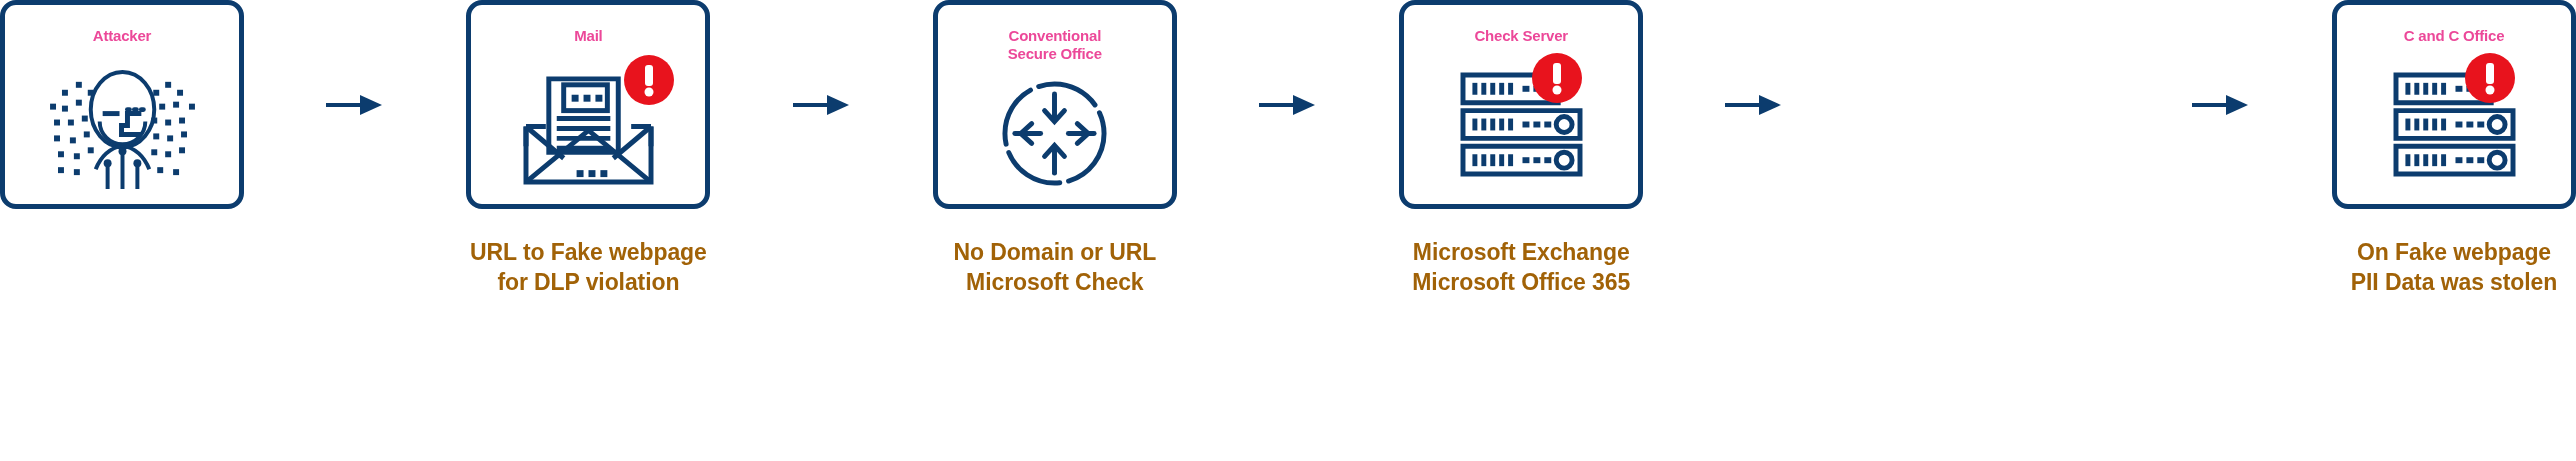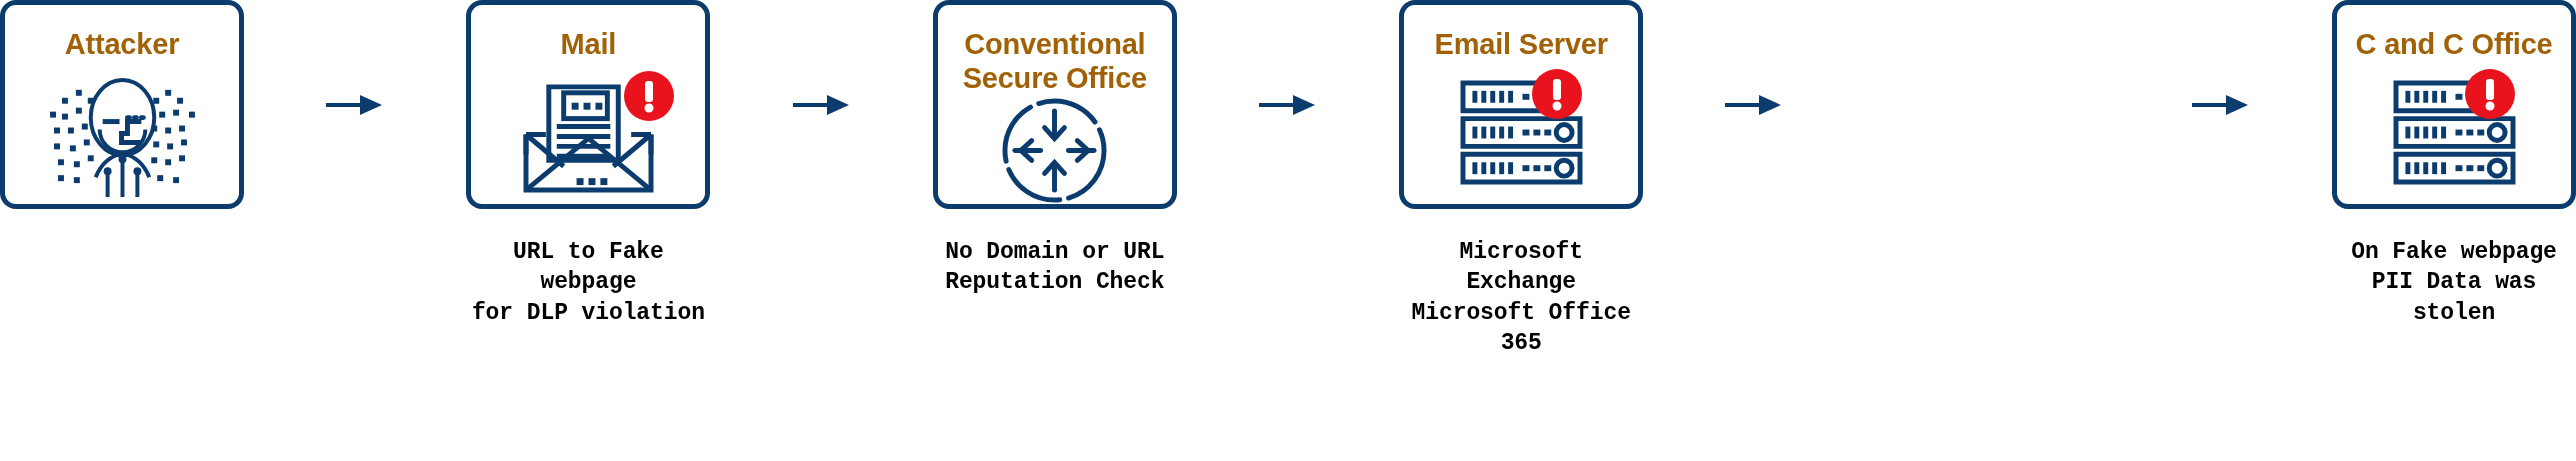--- a/index.html
+++ b/index.html
@@ -32,47 +32,46 @@
     box-sizing:border-box;
     border:5px solid #0c3c6e;
     border-radius:16px;
     background:#ffffff;
     display:flex;
     flex-direction:column;
     align-items:center;
   }
   .card-title{
     margin-top:22px;
-    font-size:29px;
+    font-size:15px;
     font-weight:600;
     line-height:1.18;
-    color:#a16207;
+    color:#ec4899;
     text-align:center;
     letter-spacing:-0.2px;
     white-space:pre-line;
   }
   .icon-wrap{
     flex:1 1 auto;
     width:100%;
     display:flex;
     align-items:center;
     justify-content:center;
     position:relative;
   }
   .icon-wrap svg{display:block;}
   .caption{
     margin-top:28px;
     font-size:23px;
     font-weight:700;
     line-height:1.32;
-    color:#000000;
+    color:#a16207;
     text-align:center;
     white-space:pre-line;
     letter-spacing:-0.1px;
-    font-family:Liberation Mono, monospace;
   }
   .caption.empty{visibility:hidden;}
   .connector{
     flex:1 1 auto;
     height:209px;
     display:flex;
     align-items:center;
     justify-content:center;
   }
   .connector svg{display:block;}
@@ -223,33 +222,33 @@
 
           <path d="M22 56 h26"></path>
             <path d="M39 46 l-11 10 l11 10"></path>
 
           <path d="M102 56 h-26"></path>
             <path d="M85 46 l11 10 l-11 10"></path>
         </svg>
       </div>
     </div>
     <div class="caption">No Domain or URL
-Reputation Check</div>
-  </div>
-
-  <div class="connector">
-    <svg width="58" height="26" viewBox="0 0 58 26">
-      <line x1="0" y1="13" x2="38" y2="13" stroke="#0c3c6e" stroke-width="4"></line>
-      <polygon points="34,3 56,13 34,23" fill="#0c3c6e"></polygon>
-    </svg>
-  </div>
-
-  <div class="stage">
-    <div class="card">
-      <div class="card-title">Email Server</div>
+Microsoft Check</div>
+  </div>
+
+  <div class="connector">
+    <svg width="58" height="26" viewBox="0 0 58 26">
+      <line x1="0" y1="13" x2="38" y2="13" stroke="#0c3c6e" stroke-width="4"></line>
+      <polygon points="34,3 56,13 34,23" fill="#0c3c6e"></polygon>
+    </svg>
+  </div>
+
+  <div class="stage">
+    <div class="card">
+      <div class="card-title">Check Server</div>
       <div class="icon-wrap">
         <svg width="149" height="119" viewBox="0 0 150 120" fill="none" stroke="#0c3c6e" stroke-width="5">
 
           <path d="M16 10 h96 v28 h-96 z"></path>
           <g stroke-width="5" stroke-linecap="butt">
             <path d="M28 18 v12"></path>
               <path d="M37 18 v12"></path>
               <path d="M46 18 v12"></path>
               <path d="M55 18 v12"></path>
               <path d="M64 18 v12"></path>

